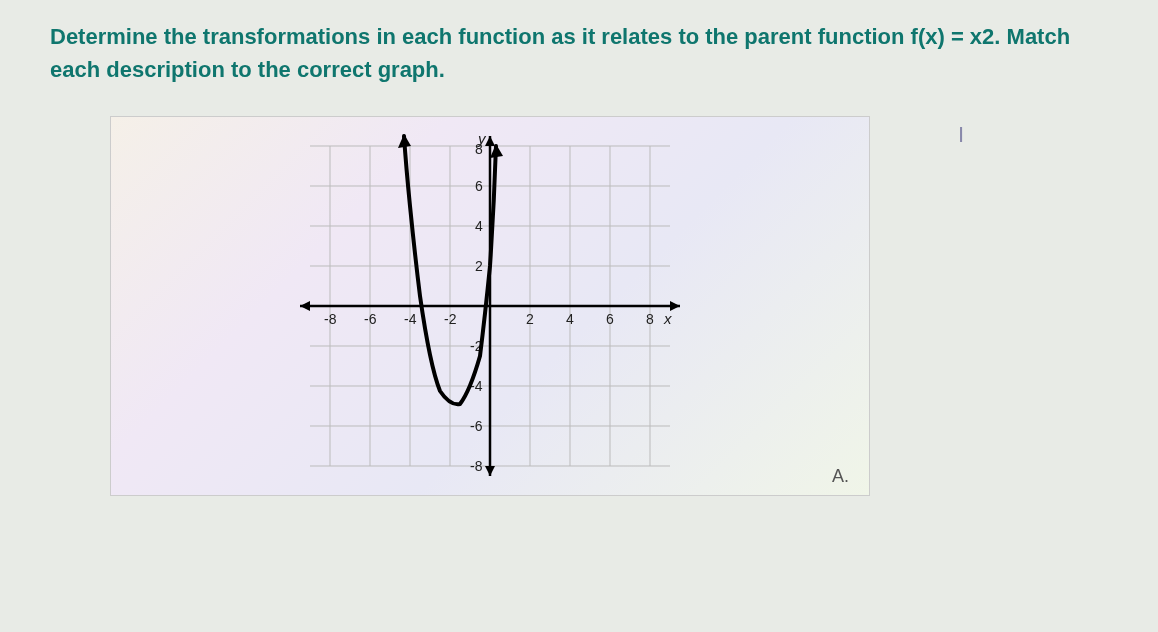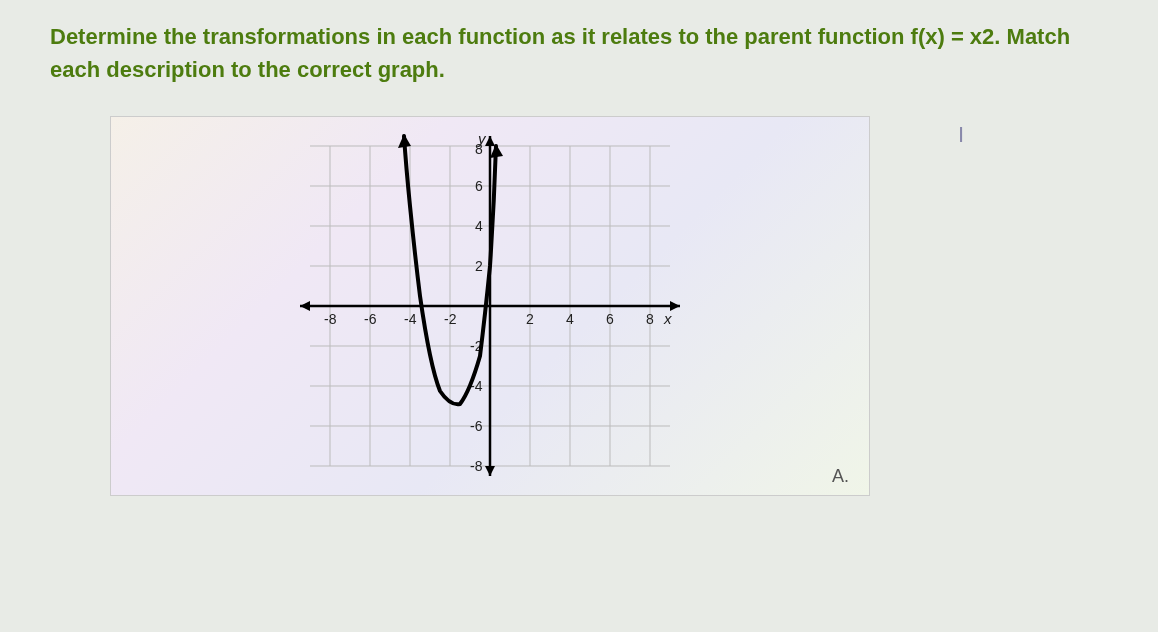--- a/index.html
+++ b/index.html
@@ -6,21 +6,21 @@
     body {
       font-family: Arial, sans-serif;
       background: #e8ebe6;
       width: 1158px;
       height: 632px;
       padding: 20px 50px;
     }
     .question {
       font-size: 22px;
       font-weight: bold;
-      color: #4d7c0f;
+      color: #0f766e;
       line-height: 1.5;
       margin-bottom: 30px;
     }
     .graph-container {
       background: linear-gradient(135deg, #f5f0e8 0%, #f0e8f5 30%, #e8e8f5 60%, #f0f5e8 100%);
       border: 1px solid #ccc;
       width: 760px;
       height: 380px;
       position: relative;
       margin-left: 60px;

